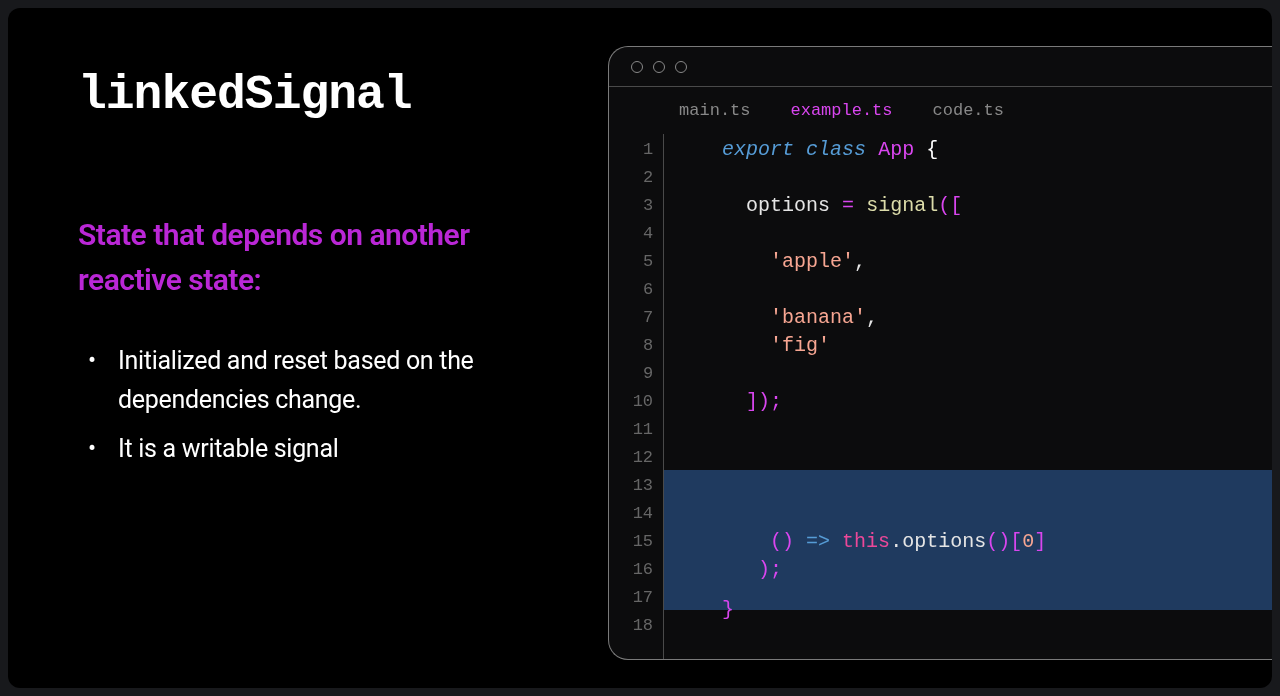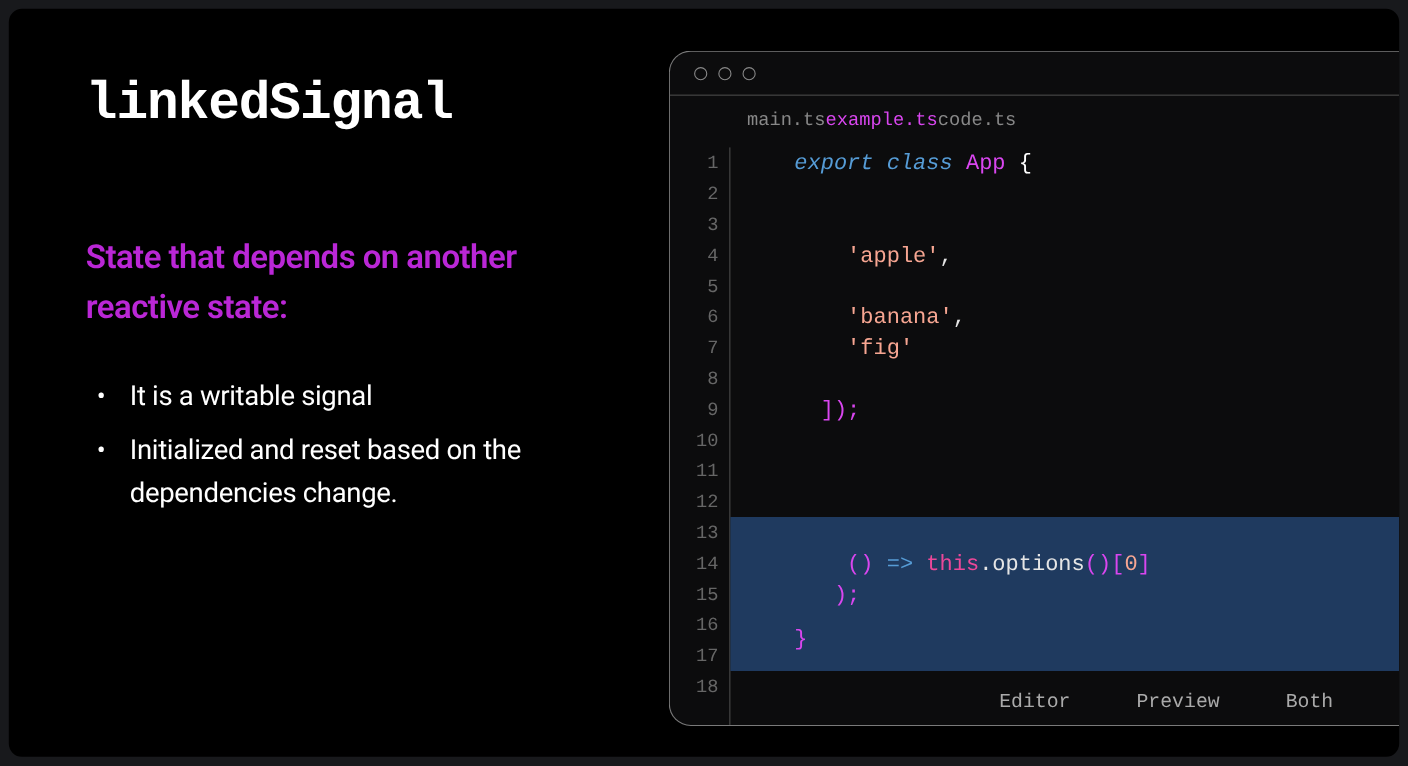--- a/index.html
+++ b/index.html
@@ -112,20 +112,21 @@
     .dot {
       width: 12px;
       height: 12px;
       border: 1.5px solid #888;
       border-radius: 50%;
       background: transparent;
     }
 
     .tabs {
       display: flex;
+      gap: 40px;
       padding: 14px 0 14px 70px;
       font-family: "Courier New", Courier, monospace;
       font-size: 17px;
     }
 
     .tab {
       color: #888;
       cursor: pointer;
     }
 
@@ -212,22 +213,22 @@
   </style>
 </head>
 <body>
 
 <div class="slide">
 
   <div class="left-panel">
     <h1 class="heading">linkedSignal</h1>
     <p class="subheading">State that depends on another reactive state:</p>
     <ul class="bullets">
+      <li>Initialized and reset based on the dependencies change.</li>
       <li>It is a writable signal</li>
-      <li>Initialized and reset based on the dependencies change.</li>
     </ul>
   </div>
 
   <div class="right-panel">
     <div class="editor-window">
 
       <div class="titlebar">
         <div class="dot"></div>
         <div class="dot"></div>
         <div class="dot"></div>
@@ -260,40 +261,36 @@
           <div>17</div>
           <div>18</div>
         </div>
 
         <div class="code-lines">
 
           <div class="highlight-bg" style="top:336px; height:140px;"></div>
 
           <div class="code-line"><span class="tok-keyword">export</span><span> </span><span class="tok-keyword">class</span><span> </span><span class="tok-class">App</span><span class="tok-white"> {</span></div>
           <div class="code-line"></div>
+          <div class="code-line"><span class="tok-ident">  options </span><span class="tok-op">=</span><span class="tok-func"> signal</span><span class="tok-punct">([</span></div>
           <div class="code-line"></div>
           <div class="code-line"><span class="tok-string">    'apple'</span><span class="tok-ident">,</span></div>
           <div class="code-line"></div>
           <div class="code-line"><span class="tok-string">    'banana'</span><span class="tok-ident">,</span></div>
           <div class="code-line"><span class="tok-string">    'fig'</span></div>
           <div class="code-line"></div>
           <div class="code-line"><span class="tok-punct">  ]);</span></div>
           <div class="code-line"></div>
           <div class="code-line"></div>
           <div class="code-line"></div>
           <div class="code-line"></div>
           <div class="code-line"><span class="tok-punct">    () </span><span class="tok-keyword-nit">=&gt;</span><span class="tok-this"> this</span><span class="tok-ident">.</span><span class="tok-ident">options</span><span class="tok-punct">()[</span><span class="tok-num">0</span><span class="tok-punct">]</span></div>
           <div class="code-line"><span class="tok-punct">   );</span></div>
           <div class="code-line"></div>
           <div class="code-line" style="margin-top:-16px;"><span class="tok-punct">}</span></div>
         </div>
       </div>
 
-      <div class="footer-controls">
-        <span>Editor</span>
-        <span>Preview</span>
-        <span>Both</span>
-      </div>
 
     </div>
   </div>
 
 </div>
 
 </body></html>

